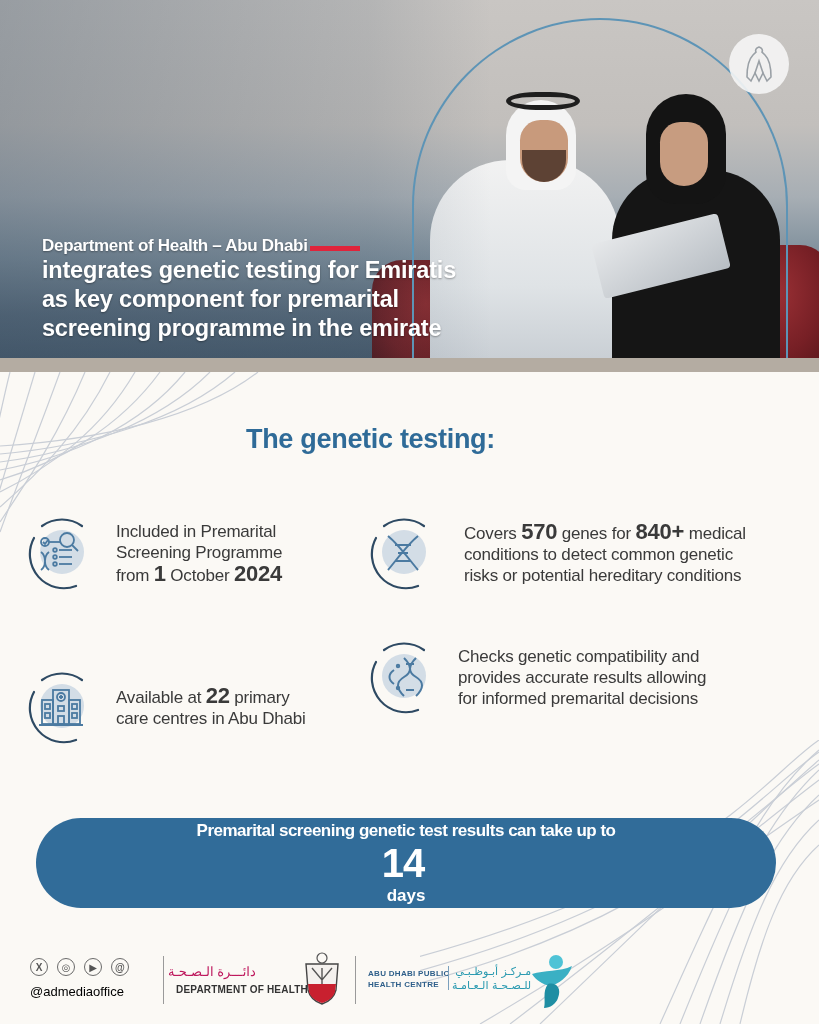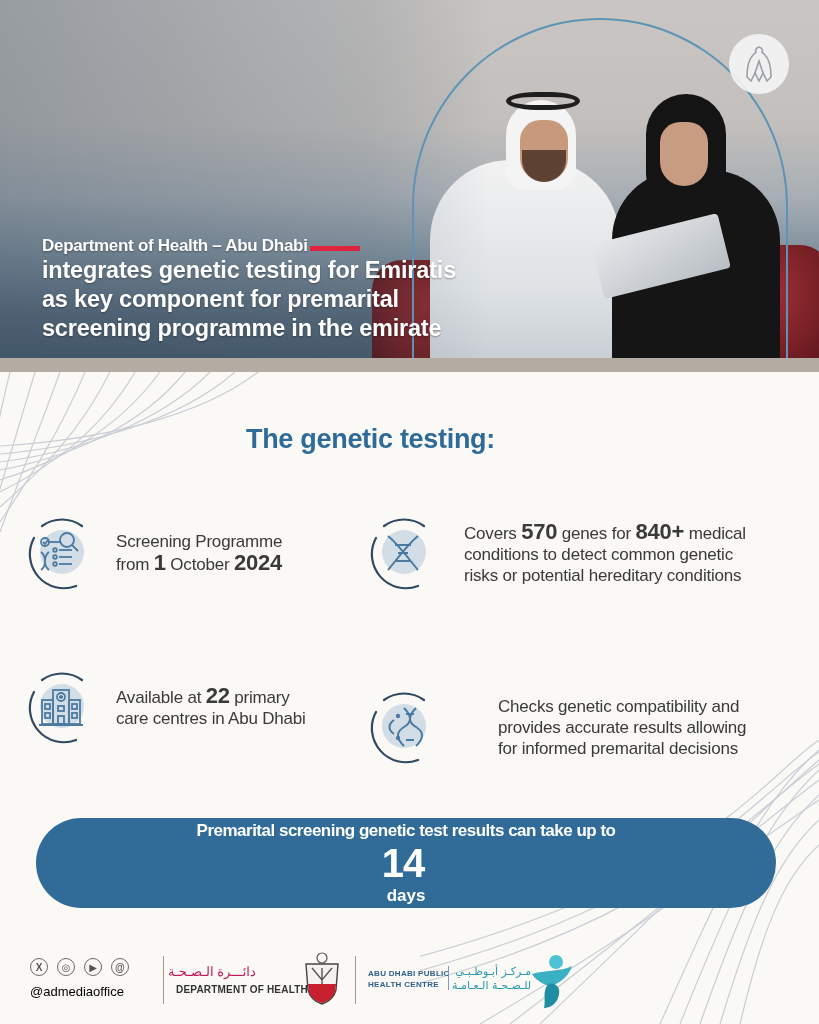--- a/index.html
+++ b/index.html
@@ -147,20 +147,21 @@
       <circle cx="19" cy="29" r="1.8"></circle>
         <line x1="23" y1="29" x2="36" y2="29"></line>
       <circle cx="19" cy="36" r="1.8"></circle>
         <line x1="23" y1="36" x2="36" y2="36"></line>
       <line x1="13" y1="14" x2="24" y2="14"></line>
       <circle cx="31" cy="12" r="7"></circle>
       <line x1="36" y1="17" x2="42" y2="23"></line>
     </svg>
   </div>
   <div class="txt">
+    <div>Included in Premarital</div>
     <div>Screening Programme</div>
     <div><span>from </span><span class="big">1</span><span> October </span><span class="big">2024</span></div>
   </div>
 </div>
 
 <div class="feature" style="left:366px;top:516px;gap:6px;">
   <div class="icon-wrap">
     <svg class="ring" viewBox="0 0 74 74" fill="none" stroke="#2e4a63" stroke-width="2.2" stroke-linecap="round">
       <path d="M18 10 A34 34 0 0 1 58 10"></path>
       <path d="M10 22 A34 34 0 0 0 52 70"></path>
@@ -202,21 +203,21 @@
       <rect x="22" y="34" width="6" height="8"></rect>
       <line x1="3" y1="43" x2="47" y2="43"></line>
     </svg>
   </div>
   <div class="txt">
     <div><span>Available at </span><span class="big">22</span><span> primary</span></div>
     <div>care centres in Abu Dhabi</div>
   </div>
 </div>
 
-<div class="feature" style="left:366px;top:690px;gap:40px;">
+<div class="feature" style="left:366px;top:640px;">
   <div class="icon-wrap">
     <svg class="ring" viewBox="0 0 74 74" fill="none" stroke="#2e4a63" stroke-width="2.2" stroke-linecap="round">
       <path d="M18 10 A34 34 0 0 1 58 10"></path>
       <path d="M10 22 A34 34 0 0 0 52 70"></path>
     </svg>
     <div class="blob"></div>
     <svg class="glyph" viewBox="0 0 50 50" fill="none" stroke="#4b7aa1" stroke-width="2">
       <path d="M26 6 C34 14 34 20 26 25 C18 30 18 36 26 44"></path>
       <path d="M38 6 C30 14 30 20 38 25 C46 30 46 36 38 44"></path>
       <line x1="28" y1="12" x2="36" y2="12"></line>

